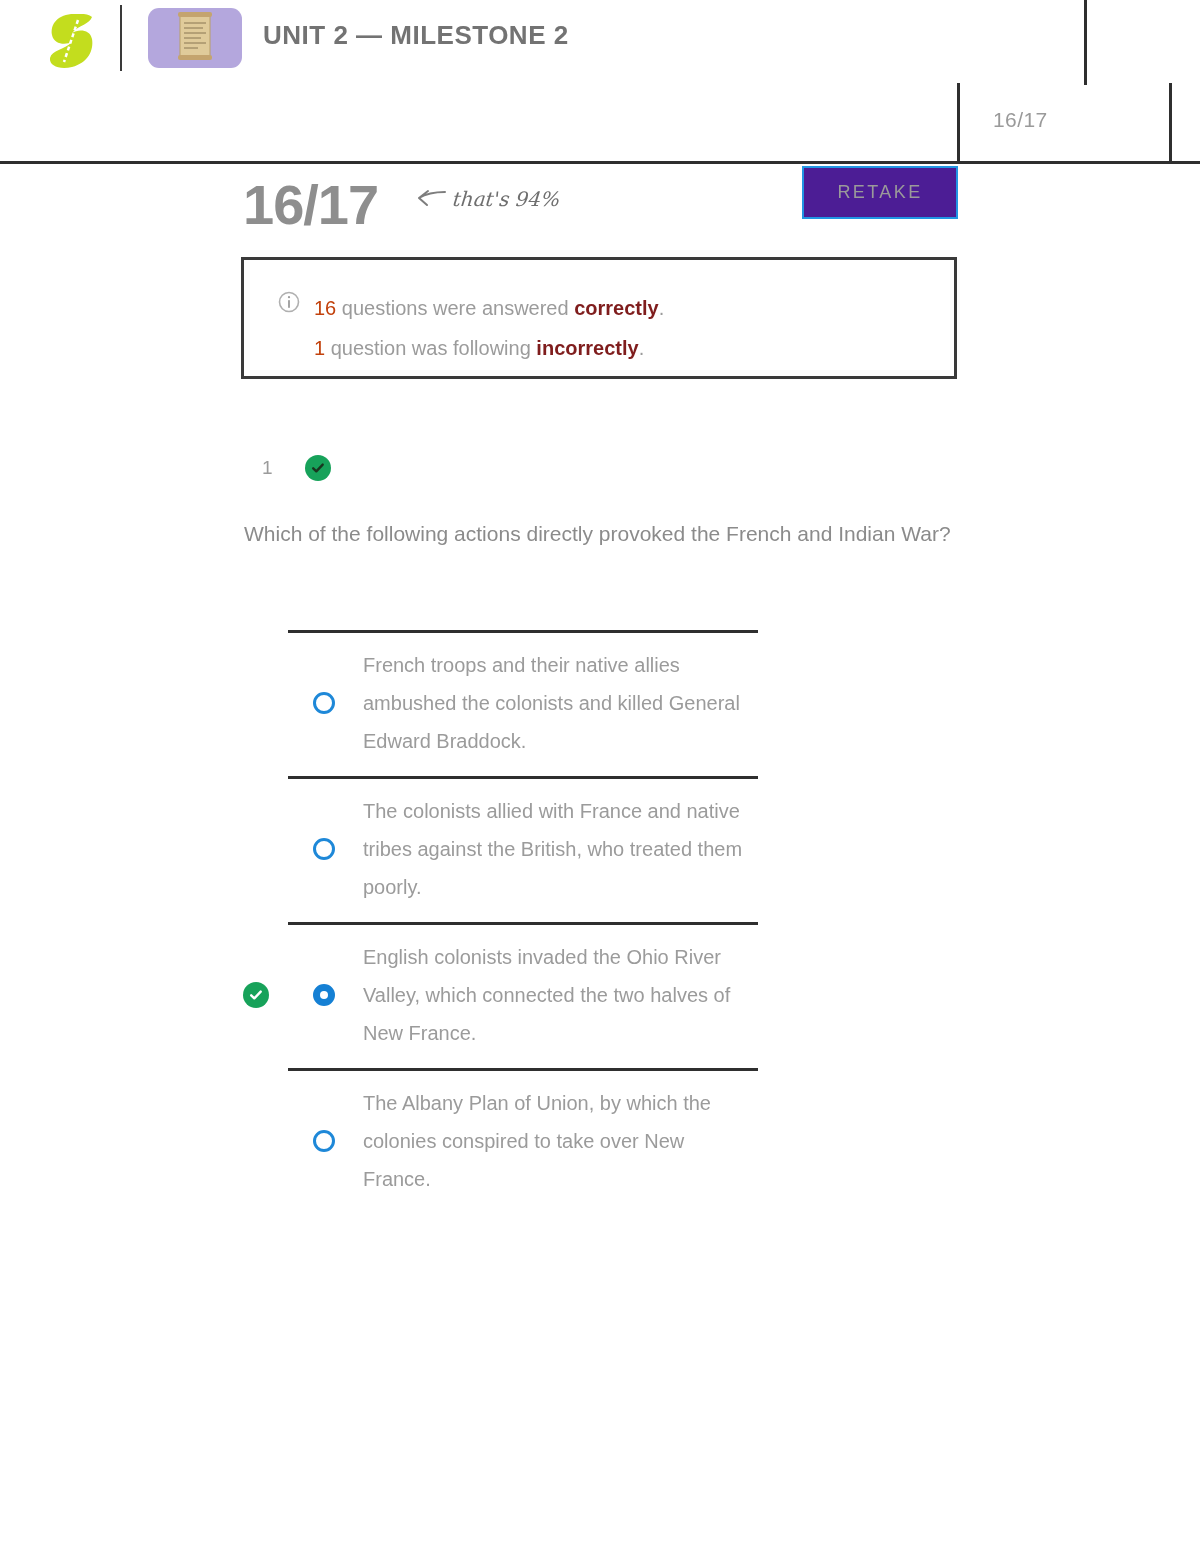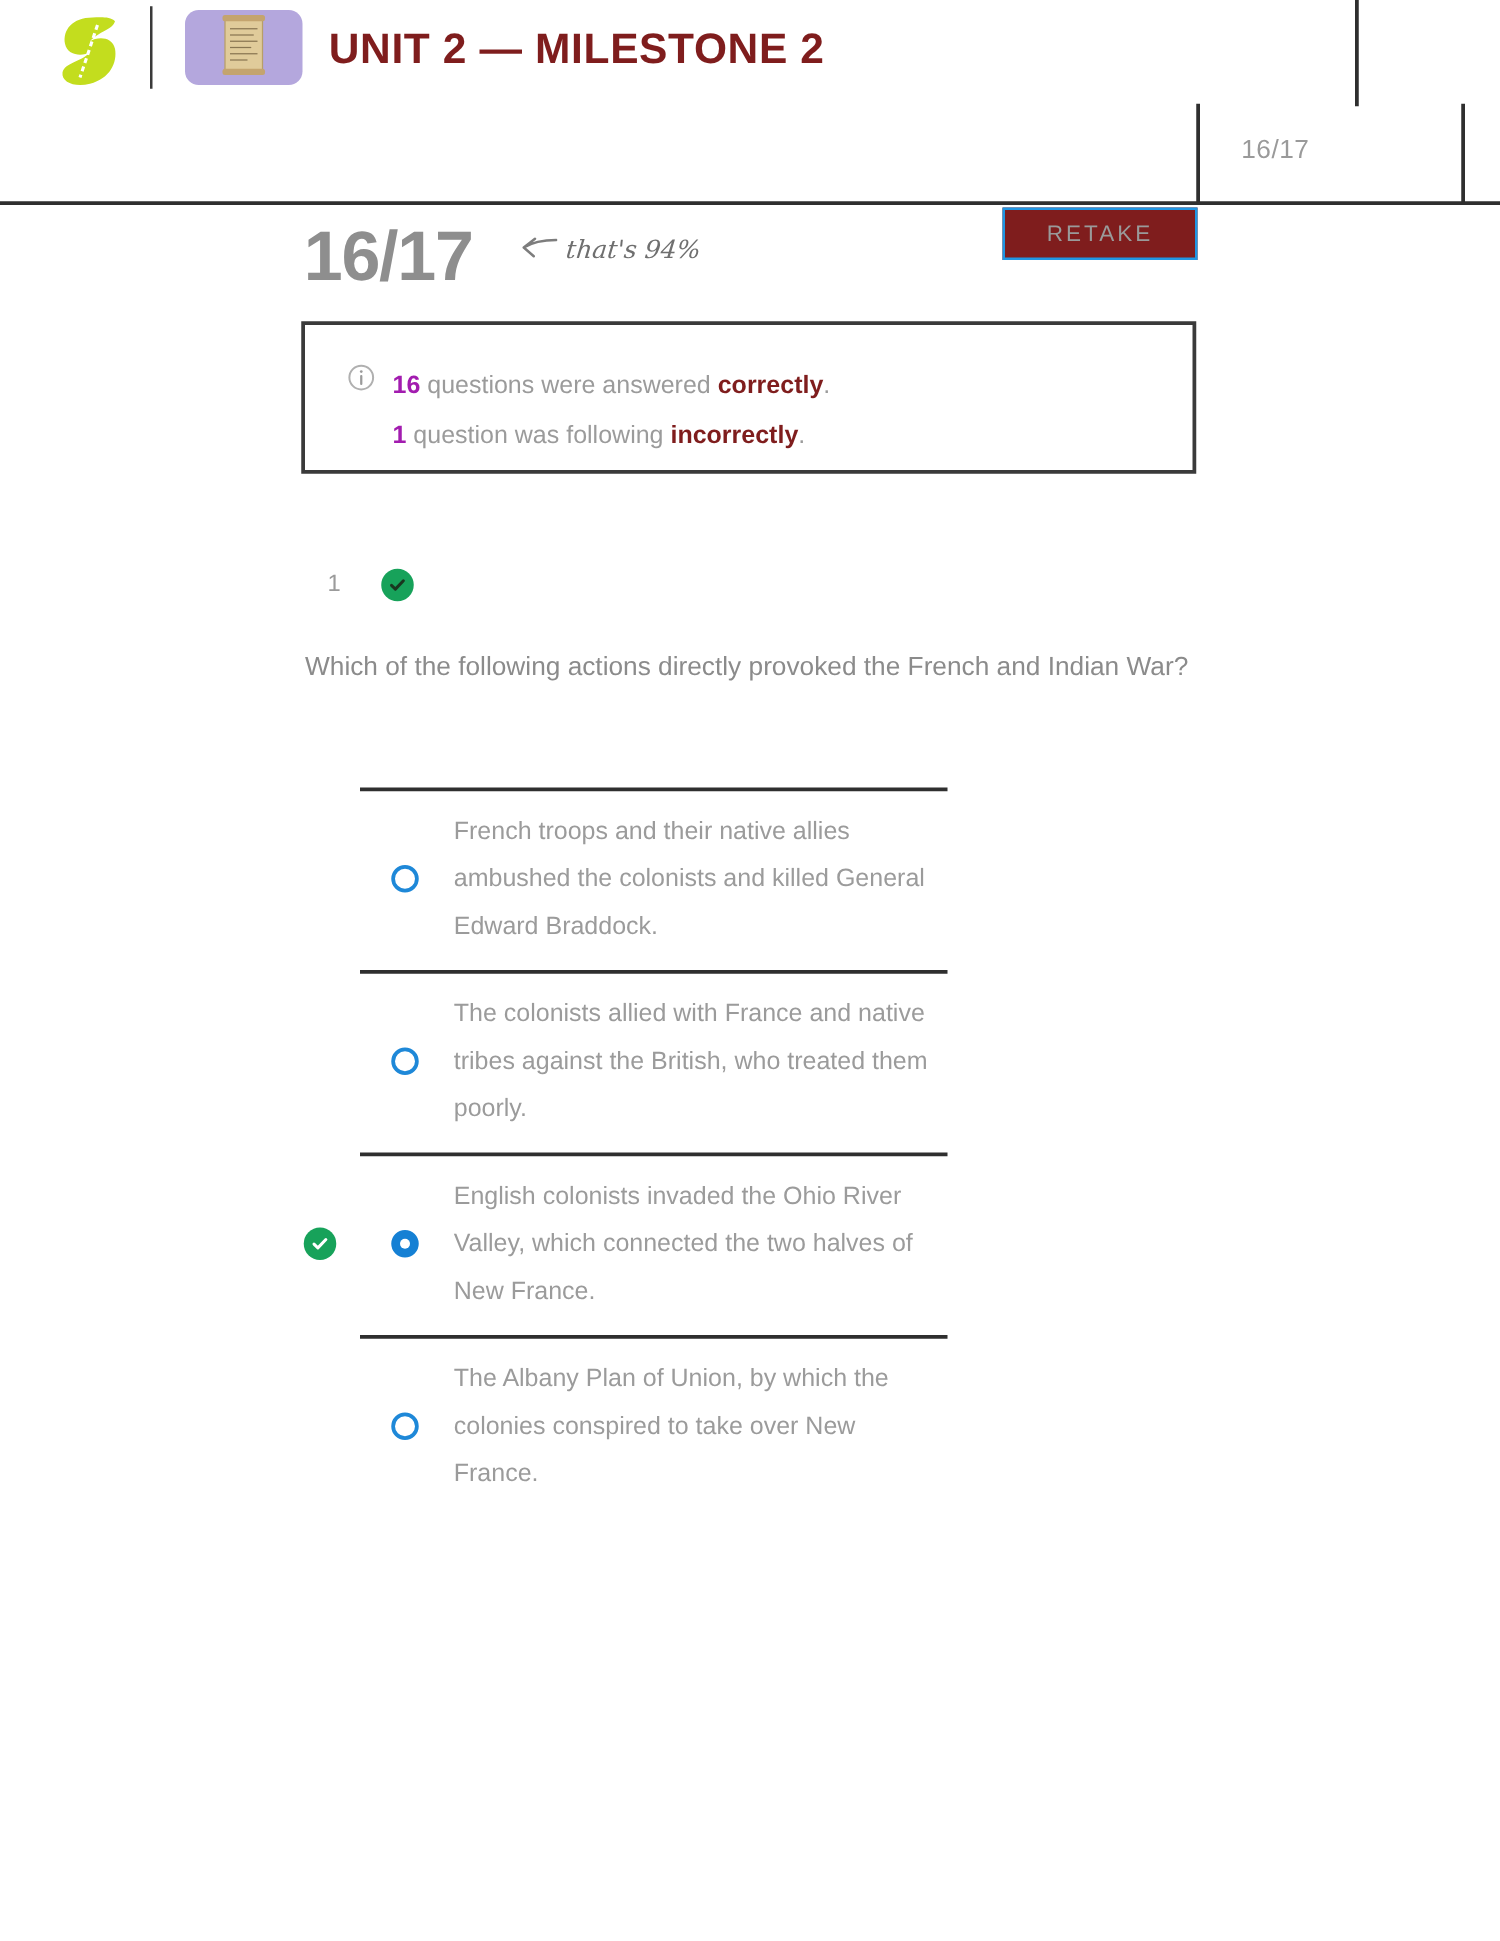--- a/index.html
+++ b/index.html
@@ -50,24 +50,24 @@
     background: #b4a7dd;
     border-radius: 11px;
     overflow: hidden;
   }
   .scroll-tile svg { display: block; margin: 0 auto; }
 
   .header-title {
     position: absolute;
     left: 263px;
     top: 20px;
-    font-size: 34px;
+    font-size: 26px;
     font-weight: bold;
     letter-spacing: 0.5px;
-    color: #7f1d1d;
+    color: #737373;
     white-space: nowrap;
   }
 
   
   .tab-rule {
     position: absolute;
     width: 3px;
     background: #2f2f2f;
   }
   .tab-rule.left  { left: 957px;  top: 83px;  height: 80px; }
@@ -128,24 +128,24 @@
     color: #6f6f6f;
     white-space: nowrap;
     transform: skewX(-6deg);
   }
 
   .retake-btn {
     position: absolute;
     left: 802px;
     top: 3px;
     width: 156px;
-    height: 42px;
+    height: 53px;
     box-sizing: border-box;
     border: 2px solid #2196e3;
-    background: #7f1d1d;
+    background: #4c1d95;
     color: #9a9a9a;
     font-size: 18px;
     letter-spacing: 2.4px;
     display: flex;
     align-items: center;
     justify-content: center;
     cursor: pointer;
   }
 
   
@@ -166,21 +166,21 @@
     display: flex;
     gap: 14px;
   }
   .info-icon { margin-top: 3px; flex: 0 0 auto; }
   .info-lines {
     font-size: 20px;
     color: #9b9b9b;
     line-height: 40px;
   }
   .info-lines b { color: #7f1d1d; font-weight: bold; }
-  .info-lines .num { color: #a21caf; font-weight: bold; }
+  .info-lines .num { color: #c2410c; font-weight: normal; }
 
   
   .q-head {
     position: absolute;
     left: 262px;
     top: 455px;
     display: flex;
     align-items: center;
     gap: 32px;
   }

